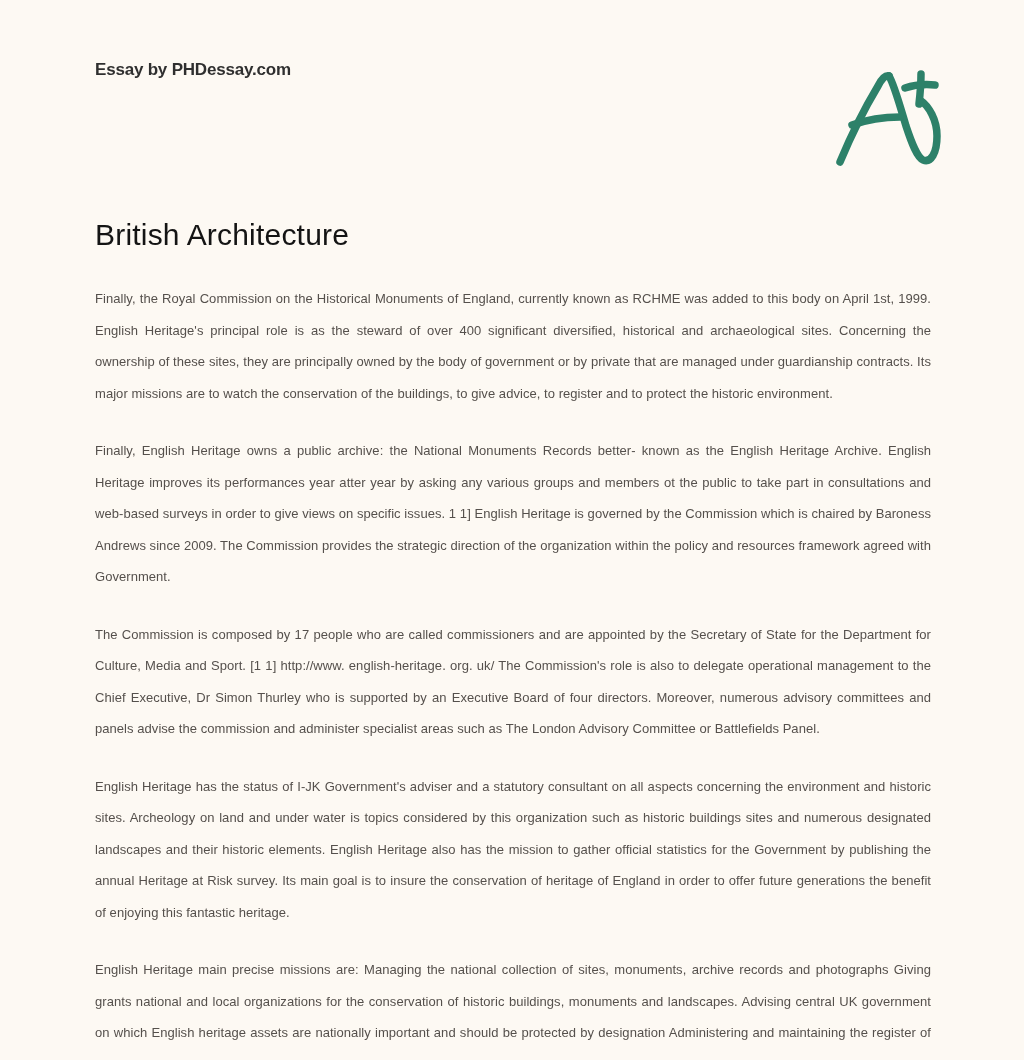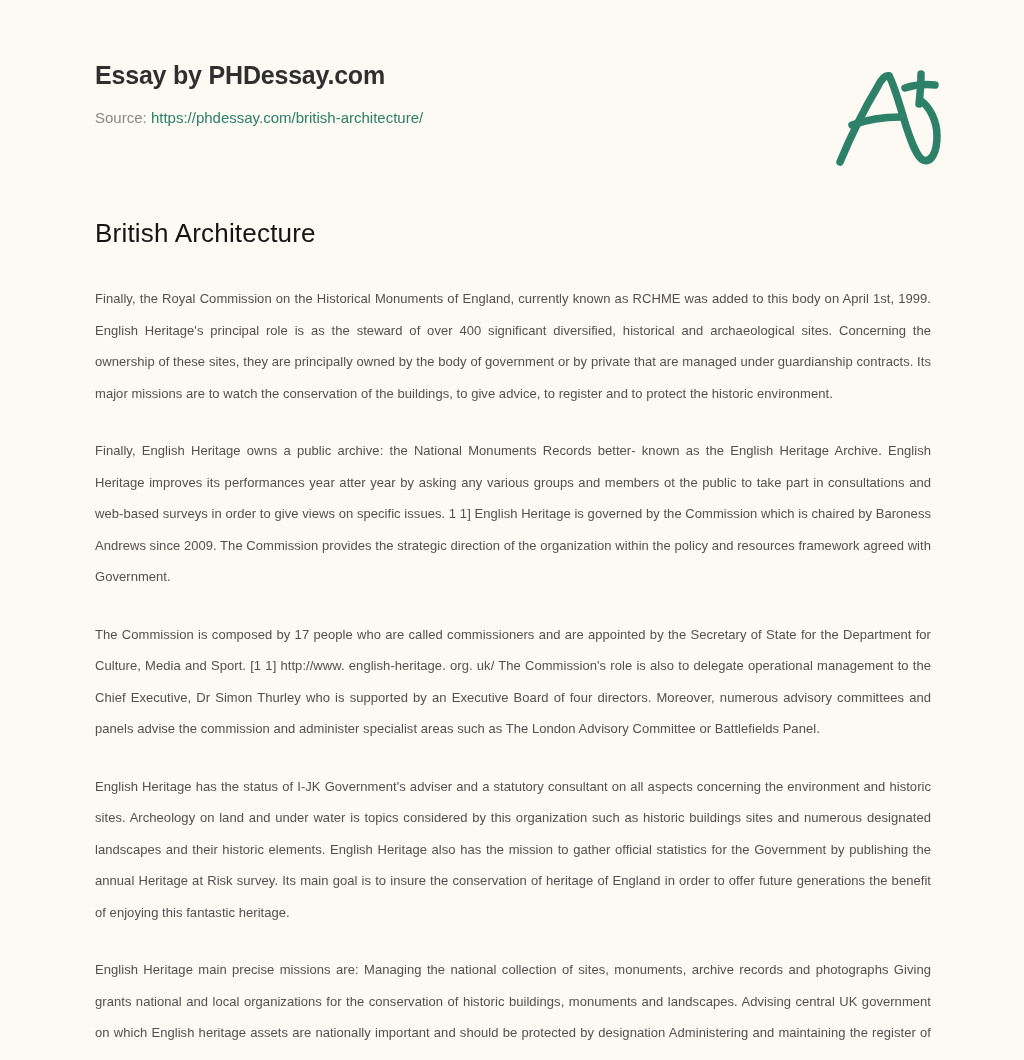--- a/index.html
+++ b/index.html
@@ -22,21 +22,21 @@
   }
 
   
   .header {
     position: absolute;
     left: 95px;
     top: 60px;
     width: 834px;
   }
   .brand-line {
-    font-size: 25px;
+    font-size: 17px;
     font-weight: bold;
     color: #2f2f2f;
     letter-spacing: -0.2px;
     line-height: 1.2;
   }
   .source-line {
     margin-top: 18px;
     font-size: 15px;
     color: #8c8884;
     line-height: 1.3;
@@ -62,21 +62,21 @@
     display: block;
     width: 122px;
     height: 110px;
   }
 
   
   .doc-title {
     position: absolute;
     left: 95px;
     top: 218px;
-    font-size: 26px;
+    font-size: 30px;
     font-weight: normal;
     color: #141414;
     letter-spacing: 0.2px;
     margin: 0;
   }
 
   
   .article {
     position: absolute;
     left: 95px;
@@ -96,23 +96,20 @@
     margin-bottom: 0;
   }
 </style>
 </head>
 <body>
 
 <div class="page">
 
   <div class="header">
     <div class="brand-line">Essay by PHDessay.com</div>
-    <div class="source-line">
-      <span class="source-label">Source: </span><a class="source-url" href="#">https://phdessay.com/british-architecture/</a>
-    </div>
   </div>
 
   <div class="logo">
     <svg viewBox="0 0 122 110" xmlns="http://www.w3.org/2000/svg" aria-hidden="true">
       <g fill="none" stroke="#2d8169" stroke-width="7.5" stroke-linecap="round" stroke-linejoin="round">
 
         <path d="M12 100 C 22 76, 38 44, 50 24 C 53 18, 57 13, 61 14"></path>
 
         <path d="M61 14 C 66 22, 72 44, 78 64 C 84 82, 89 95, 95 98 C 103 101, 109 91, 109 74 C 109 58, 101 44, 92 38"></path>
 

